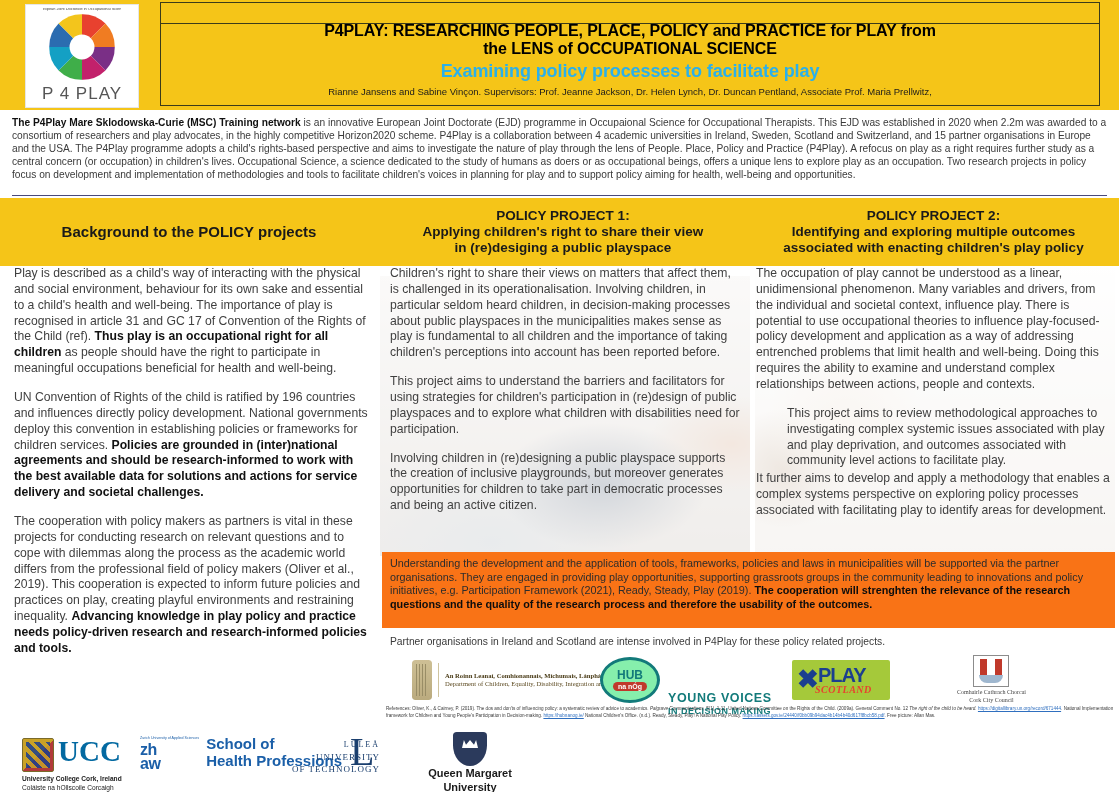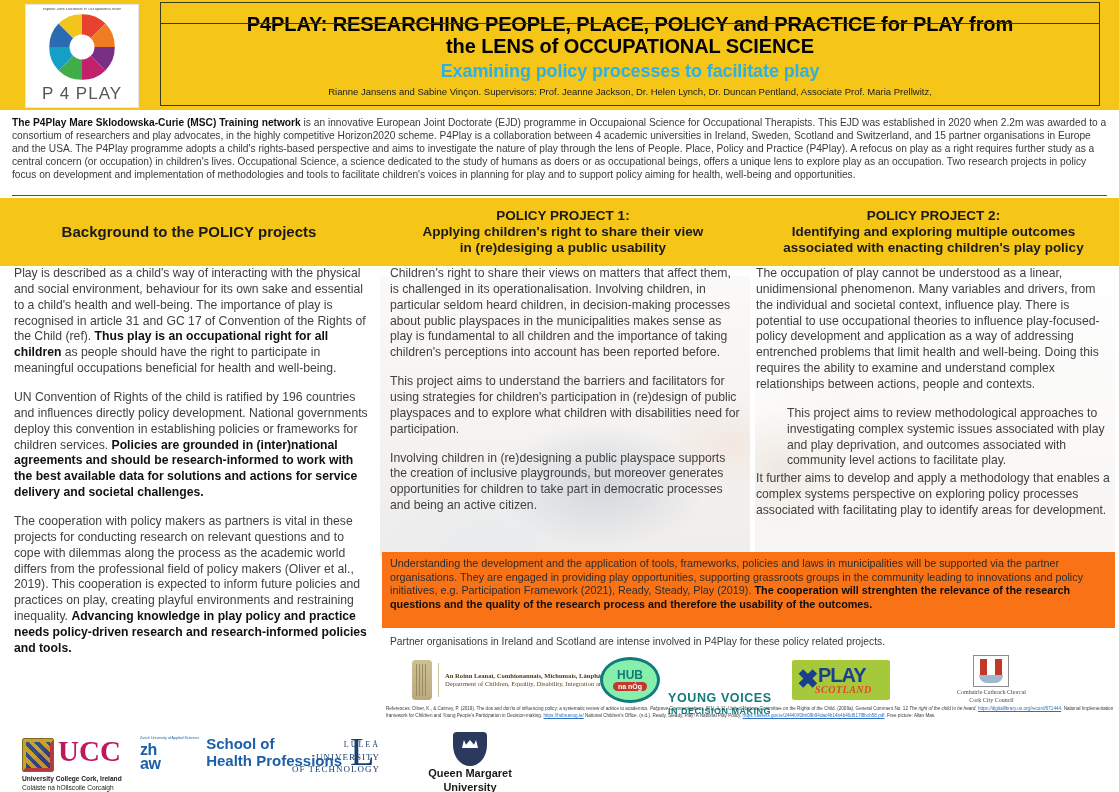--- a/index.html
+++ b/index.html
@@ -29,22 +29,22 @@
     font-size:17px;letter-spacing:1px;color:#555;font-family:"Liberation Sans",sans-serif;
     margin-top:-2px;
   }
   .header-titlebox{
     position:absolute;left:160px;top:2px;width:940px;height:104px;
     border:1.5px solid #3b3b1a;
     box-sizing:border-box;
     text-align:center;
   }
   .ttl1{
-    font-size:20px;font-weight:bold;color:#000;line-height:1.12;
-    margin-top:10px;letter-spacing:-0.1px;
+    font-size:16px;font-weight:bold;color:#000;line-height:1.12;
+    margin-top:19px;letter-spacing:-0.1px;
   }
   .ttl1 .line2{display:block;}
   .ttl2{
     font-size:18px;font-weight:bold;color:#2bb0ea;margin-top:3px;letter-spacing:-0.1px;
   }
   .authors{
     font-size:9.5px;color:#1b1b1b;margin-top:4px;
   }
   .hdr-rule{
     position:absolute;left:160px;top:23px;width:940px;height:0;border-top:1.5px solid #3b3b1a;
@@ -210,21 +210,21 @@
   .ucc-crest{
     width:30px;height:32px;border:1px solid #7a6a2a;
     background:linear-gradient(135deg,#c9a227 50%, #b23a3a 50%);
     position:relative;border-radius:2px;
   }
   .ucc-crest:after{
     content:"";position:absolute;left:3px;top:3px;right:3px;bottom:3px;
     background:repeating-linear-gradient(45deg,#1b3f8f 0 4px,#c9a227 4px 8px);
     opacity:.85;
   }
-  .ucc-letters{font-size:29px;font-weight:bold;color:#be185d;line-height:.92;margin-left:4px;font-family:"Liberation Serif",serif;}
+  .ucc-letters{font-size:29px;font-weight:bold;color:#0369a1;line-height:.92;margin-left:4px;font-family:"Liberation Serif",serif;}
   .ucc-sub{font-size:6.6px;line-height:1.35;color:#1a1a1a;margin-top:1px;}
   .ucc-sub .b{font-weight:bold;}
 
   .zhaw{position:absolute;left:140px;top:10px;display:flex;align-items:flex-start;}
   .zhaw-mark{
     font-size:16px;font-weight:bold;color:#1b5fa8;line-height:.92;letter-spacing:-.5px;
   }
   .zhaw-tiny{font-size:3.6px;color:#1b5fa8;line-height:1.3;margin-bottom:2px;}
   .zhaw-txt{font-size:15px;font-weight:bold;color:#1b5fa8;line-height:1.12;margin-left:7px;}
 
@@ -293,21 +293,21 @@
     <p><b>The P4Play Mare Sklodowska-Curie (MSC) Training network</b><span> is an innovative European Joint Doctorate (EJD) programme in Occupaional Science for Occupational Therapists. This EJD was established in 2020 when 2.2m was awarded to a consortium of researchers and play advocates, in the highly competitive Horizon2020 scheme. P4Play is a collaboration between 4 academic universities in Ireland, Sweden, Scotland and Switzerland, and 15 partner organisations in Europe and the USA. The P4Play programme adopts a child's rights-based perspective and aims to investigate the nature of play through the lens of People. Place, Policy and Practice (P4Play). A refocus on play as a right requires further study as a central concern (or occupation) in children's lives. Occupational Science, a science dedicated to the study of humans as doers or as occupational beings, offers a unique lens to explore play as an occupation. Two research projects in policy focus on development and implementation of methodologies and tools to facilitate children's voices in planning for play and to support policy aiming for health, well-being and opportunities.</span></p>
     <div class="intro-underline"></div>
   </div>
 
   <div class="bandbar">
     <div class="col c1">Background to the POLICY projects</div>
     <div class="col c2">
       <div>
         <div>POLICY PROJECT 1:</div>
         <div>Applying children's right to share their view</div>
-        <div>in (re)desiging a public usability</div>
+        <div>in (re)desiging a public playspace</div>
       </div>
     </div>
     <div class="col c3">
       <div>
         <div>POLICY PROJECT 2:</div>
         <div>Identifying and exploring multiple outcomes</div>
         <div>associated with enacting children's play policy</div>
       </div>
     </div>
   </div>

